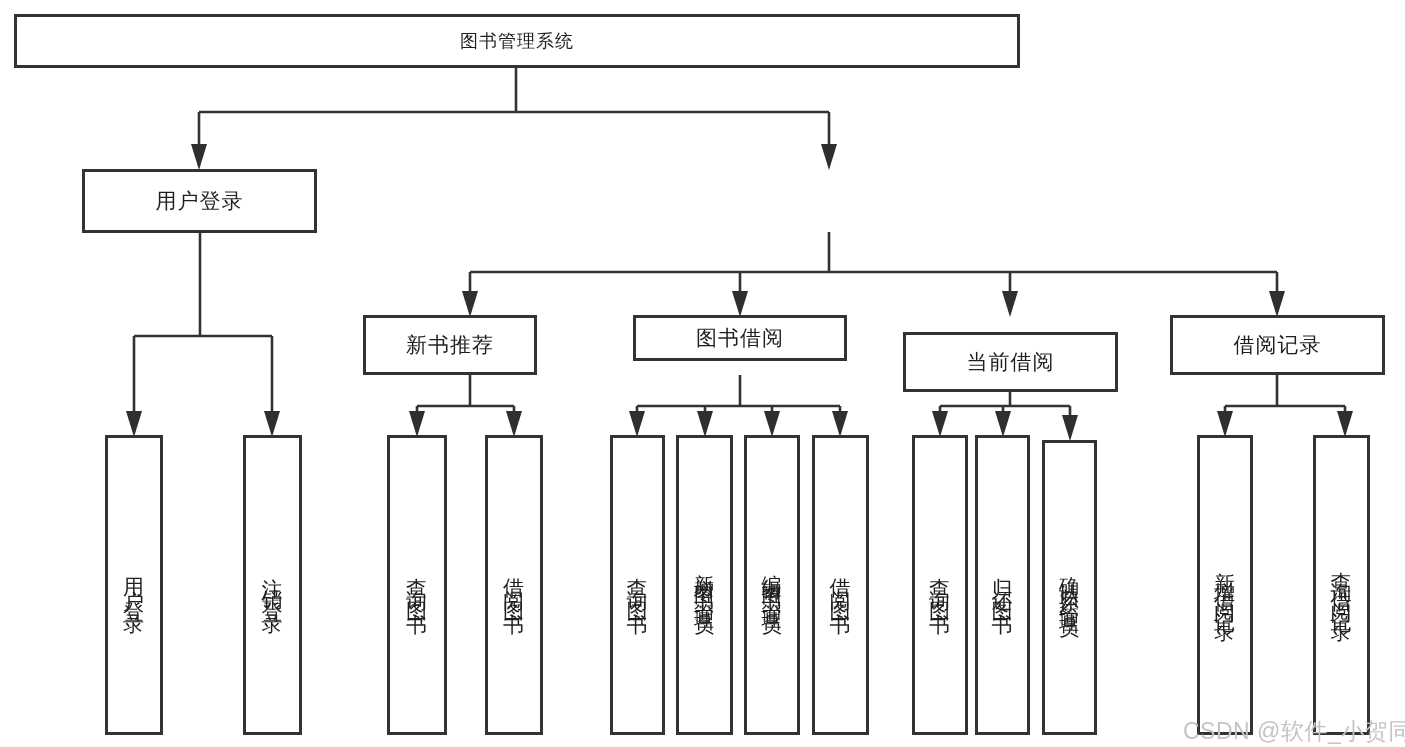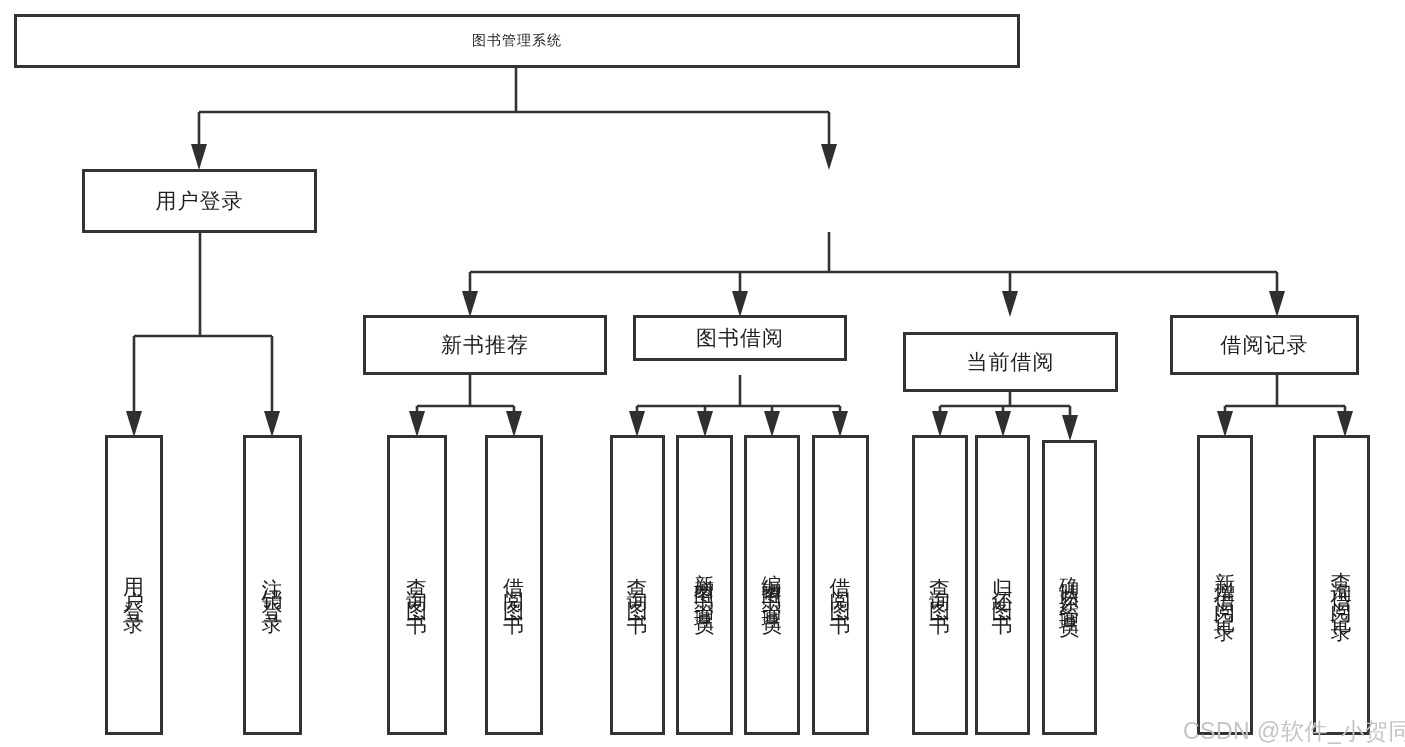--- a/index.html
+++ b/index.html
@@ -32,21 +32,21 @@
     align-items: center;
     justify-content: center;
     z-index: 2;
     color: var(--text);
   }
   .node .hlabel {
     font-size: 21px;
     letter-spacing: 1px;
     white-space: nowrap;
   }
-  .node.root .hlabel { font-size: 14px; }
+  .node.root .hlabel { font-size: 18px; }
   .node.leaf .vlabel {
     writing-mode: vertical-rl;
     text-orientation: mixed;
     font-size: 21px;
     letter-spacing: 12px;
     line-height: 1;
     white-space: nowrap;
   }
   .node.leaf .vlabel.mid { letter-spacing: 10px; }
   .node.leaf .vlabel.long { font-size: 20px; letter-spacing: 6px; }
@@ -114,30 +114,30 @@
   </svg>
 
   <div class="node root" style="left:14px; top:14px; width:1006px; height:54px">
     <span class="hlabel">图书管理系统</span>
   </div>
 
   <div class="node" style="left:82px; top:169px; width:235px; height:64px">
     <span class="hlabel">用户登录</span>
   </div>
 
-  <div class="node" style="left:363px; top:315px; width:244px; height:60px">
+  <div class="node" style="left:363px; top:315px; width:174px; height:60px">
     <span class="hlabel">新书推荐</span>
   </div>
   <div class="node" style="left:633px; top:315px; width:214px; height:46px">
     <span class="hlabel">图书借阅</span>
   </div>
   <div class="node" style="left:903px; top:332px; width:215px; height:60px">
     <span class="hlabel">当前借阅</span>
   </div>
-  <div class="node" style="left:1170px; top:315px; width:189px; height:60px">
+  <div class="node" style="left:1170px; top:315px; width:215px; height:60px">
     <span class="hlabel">借阅记录</span>
   </div>
 
   <div class="node leaf" style="left:105px; top:435px; width:58px; height:300px">
     <span class="vlabel">用户登录</span>
   </div>
   <div class="node leaf" style="left:243px; top:435px; width:59px; height:300px">
     <span class="vlabel">注销登录</span>
   </div>
 

